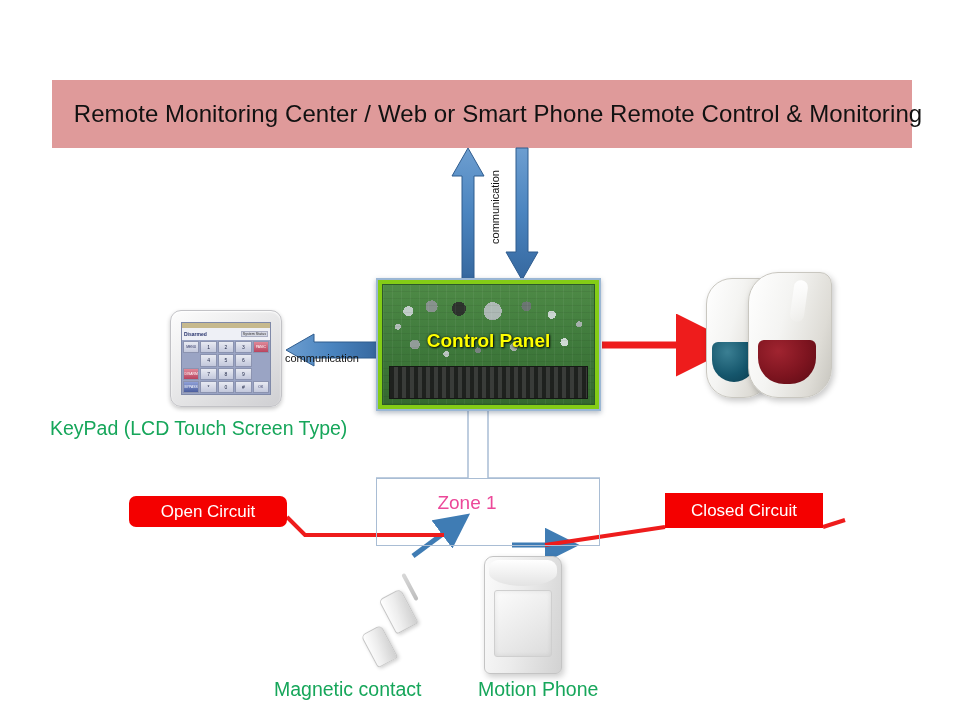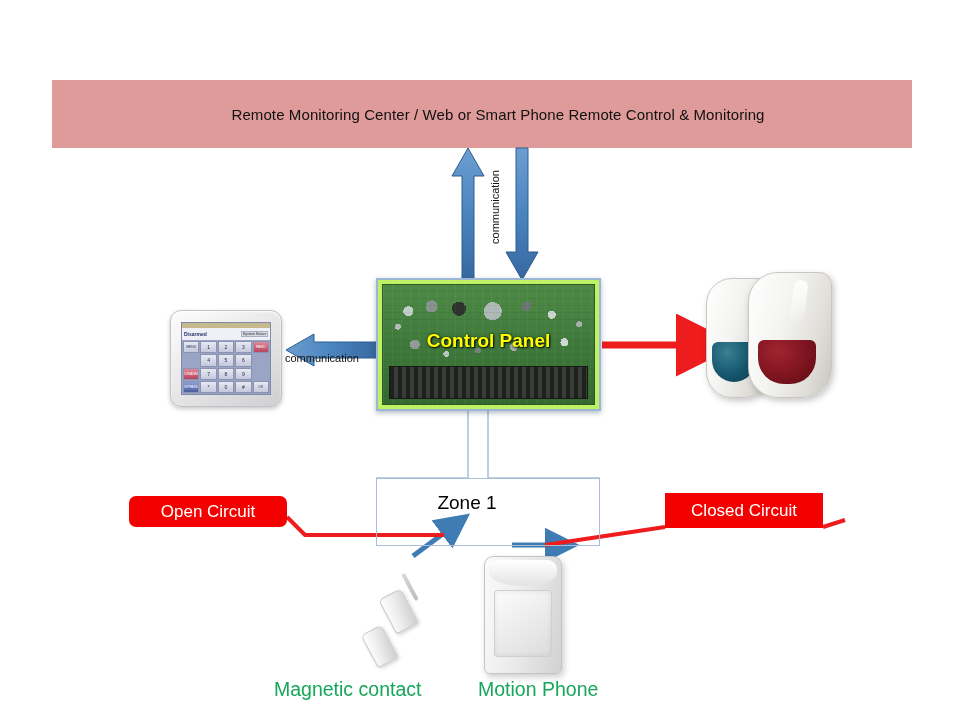--- a/index.html
+++ b/index.html
@@ -25,36 +25,36 @@
     left: 52px;
     top: 80px;
     width: 860px;
     height: 68px;
     background: #df9a9a;
     display: flex;
     align-items: center;
     justify-content: center;
   }
   #header-banner .banner-text {
-    font-size: 15px;
+    font-size: 24px;
     color: #111111;
     letter-spacing: 0.1px;
     white-space: nowrap;
     margin-left: 32px;
   }
 
   
   #control-panel {
     left: 376px;
     top: 278px;
     width: 225px;
     height: 133px;
     border: 2px solid #9bb7d4;
     box-sizing: border-box;
-    background: #bef264;
+    background: #84cc16;
     box-shadow: 0 2px 5px rgba(40,60,90,0.35);
     padding: 4px;
   }
   .pcb {
     position: relative;
     width: 100%;
     height: 100%;
     box-sizing: border-box;
     background:
       linear-gradient(180deg, #4e8a46 0%, #3f7a3c 50%, #35692f 100%);
@@ -323,21 +323,21 @@
     border: 1px solid #a9bdd4;
     box-sizing: border-box;
     background: transparent;
   }
   #zone-label {
     left: 376px;
     top: 492px;
     width: 182px;
     text-align: center;
     font-size: 19px;
-    color: #000000;
+    color: #ec4899;
   }
 
   
   .red-box {
     background: #f40000;
     color: #ffffff;
     font-size: 17px;
     display: flex;
     align-items: center;
     justify-content: center;
@@ -532,16 +532,17 @@
     <div class="mc-piece" id="mc-lower"></div>
   </div>
 
   <div class="abs" id="motion-sensor">
     <div class="ms-shell">
       <div class="ms-top"></div>
       <div class="ms-lens"></div>
     </div>
   </div>
 
+  <div class="abs green-caption" id="caption-keypad">KeyPad (LCD Touch Screen Type)</div>
   <div class="abs green-caption" id="caption-magnet">Magnetic contact</div>
   <div class="abs green-caption" id="caption-motion">Motion Phone</div>
 
 </div>
 
 </body></html>

